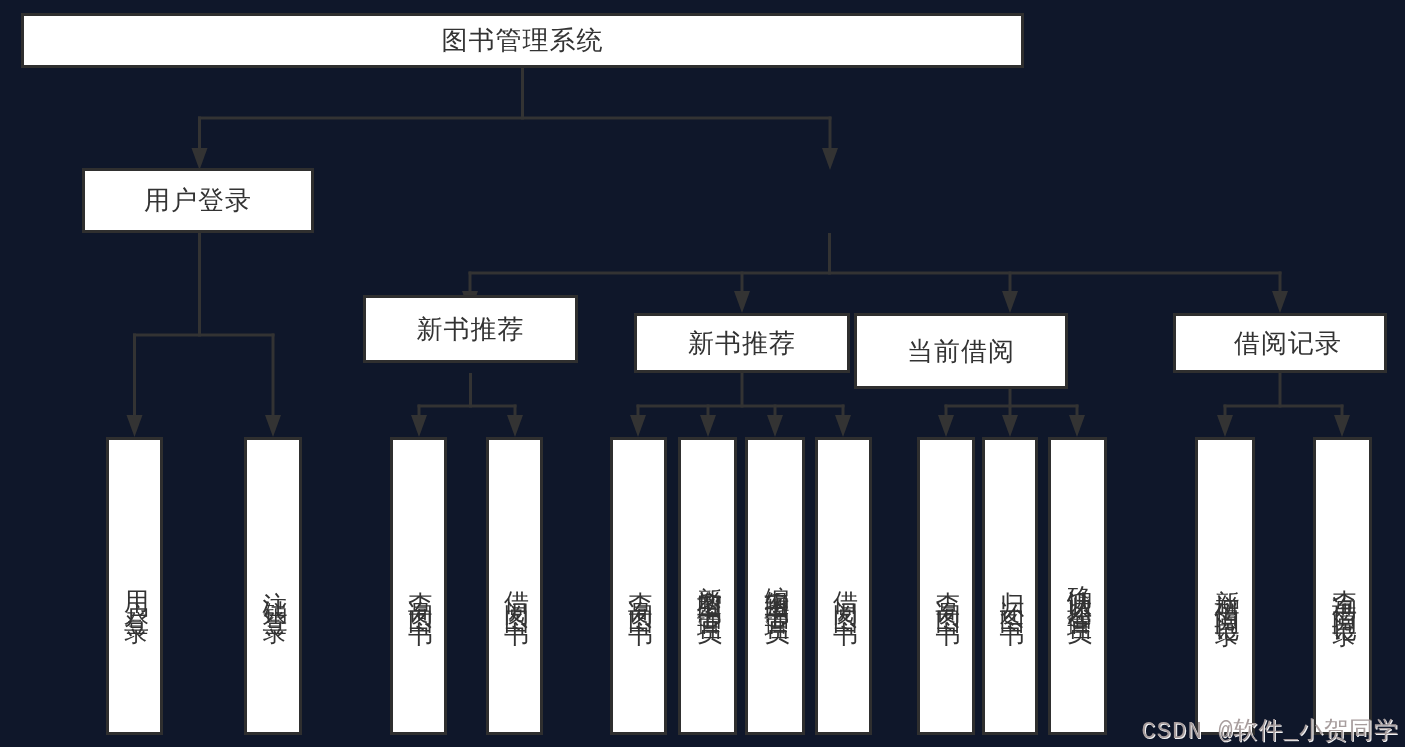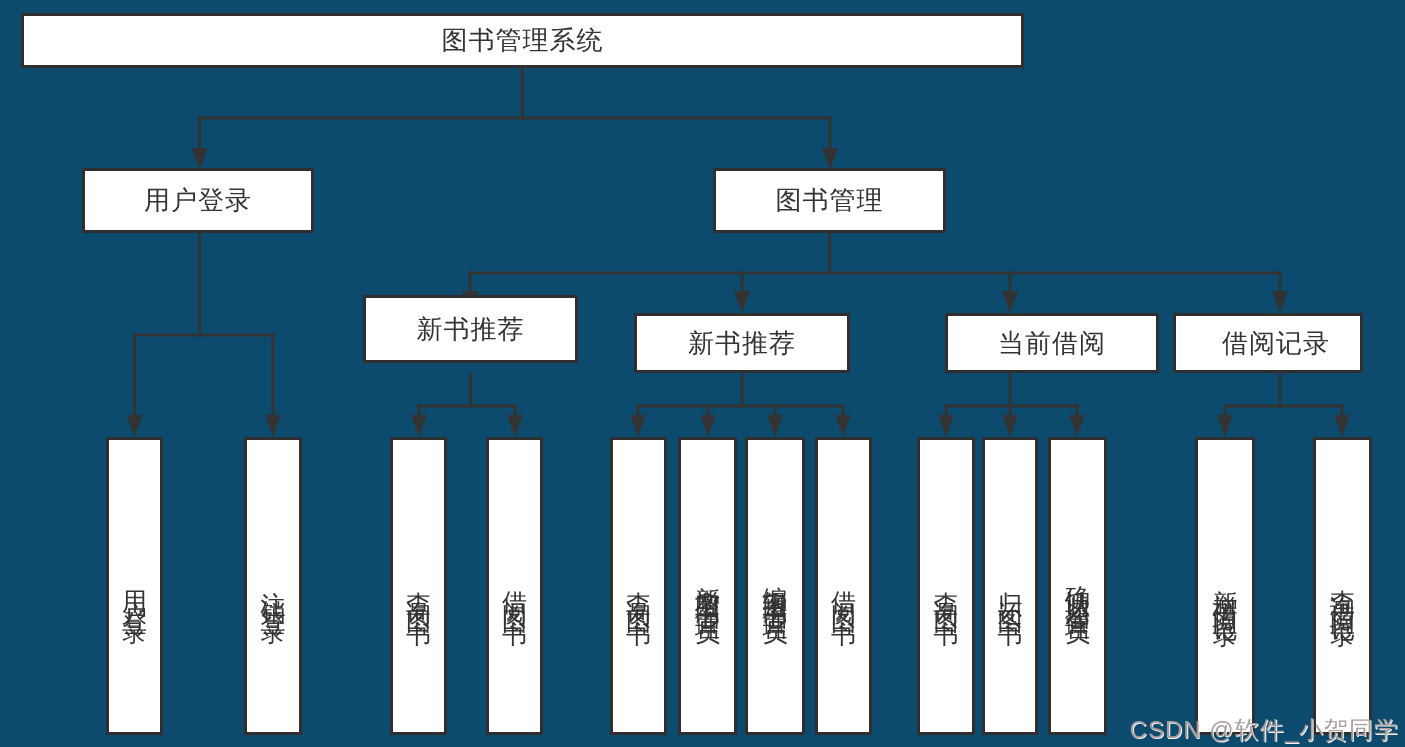--- a/index.html
+++ b/index.html
@@ -1,20 +1,20 @@
 <!DOCTYPE html>
 <html><head>
 <meta charset="utf-8">
 <style>
   html,body{margin:0;padding:0;background:#ffffff;}
   #canvas{
     position:relative;
     width:1405px;height:747px;
-    background:#0c4a6e;
-    font-family:Liberation Sans, sans-serif;
+    background:#0f172a;
+    font-family:Liberation Mono, monospace;
     overflow:hidden;
   }
   #wires{position:absolute;left:0;top:0;width:1405px;height:747px;pointer-events:none;}
   #wires line{stroke:#333333;stroke-width:3;}
   #wires polygon{fill:#333333;}
   .h-node{
     position:absolute;
     box-sizing:border-box;
     display:flex;align-items:center;justify-content:center;
     background:#ffffff;
@@ -116,26 +116,25 @@
     <line x1="1223.5" y1="406" x2="1343.5" y2="406"></line>
     <line x1="1225" y1="404.5" x2="1225" y2="417"></line>
     <polygon points="1217,415 1233,415 1225,437"></polygon>
     <line x1="1342" y1="404.5" x2="1342" y2="417"></line>
     <polygon points="1334,415 1350,415 1342,437"></polygon>
   </svg>
 
   <div class="h-node" style="left:21px;top:13px;width:1003px;height:55px;">图书管理系统</div>
 
   <div class="h-node" style="left:82px;top:168px;width:232px;height:65px;">用户登录</div>
-  <div class="h-node" style="left:713px;top:168px;width:233px;height:65px;">图书管理</div>
 
   <div class="h-node" style="left:363px;top:295px;width:215px;height:68px;">新书推荐</div>
   <div class="h-node" style="left:634px;top:313px;width:216px;height:60px;">新书推荐</div>
-  <div class="h-node" style="left:945px;top:313px;width:214px;height:60px;">当前借阅</div>
-  <div class="h-node" style="left:1173px;top:313px;width:190px;height:60px;padding-left:16px;">借阅记录</div>
+  <div class="h-node" style="left:854px;top:313px;width:214px;height:76px;">当前借阅</div>
+  <div class="h-node" style="left:1173px;top:313px;width:214px;height:60px;padding-left:16px;">借阅记录</div>
 
   <div class="v-node" style="left:106px;top:437px;width:57px;height:298px;">
     <span class="ls4">用户登录</span>
   </div>
   <div class="v-node" style="left:244px;top:437px;width:58px;height:298px;">
     <span class="ls4">注销登录</span>
   </div>
 
   <div class="v-node" style="left:390px;top:437px;width:57px;height:298px;">
     <span class="ls4">查询图书</span>

